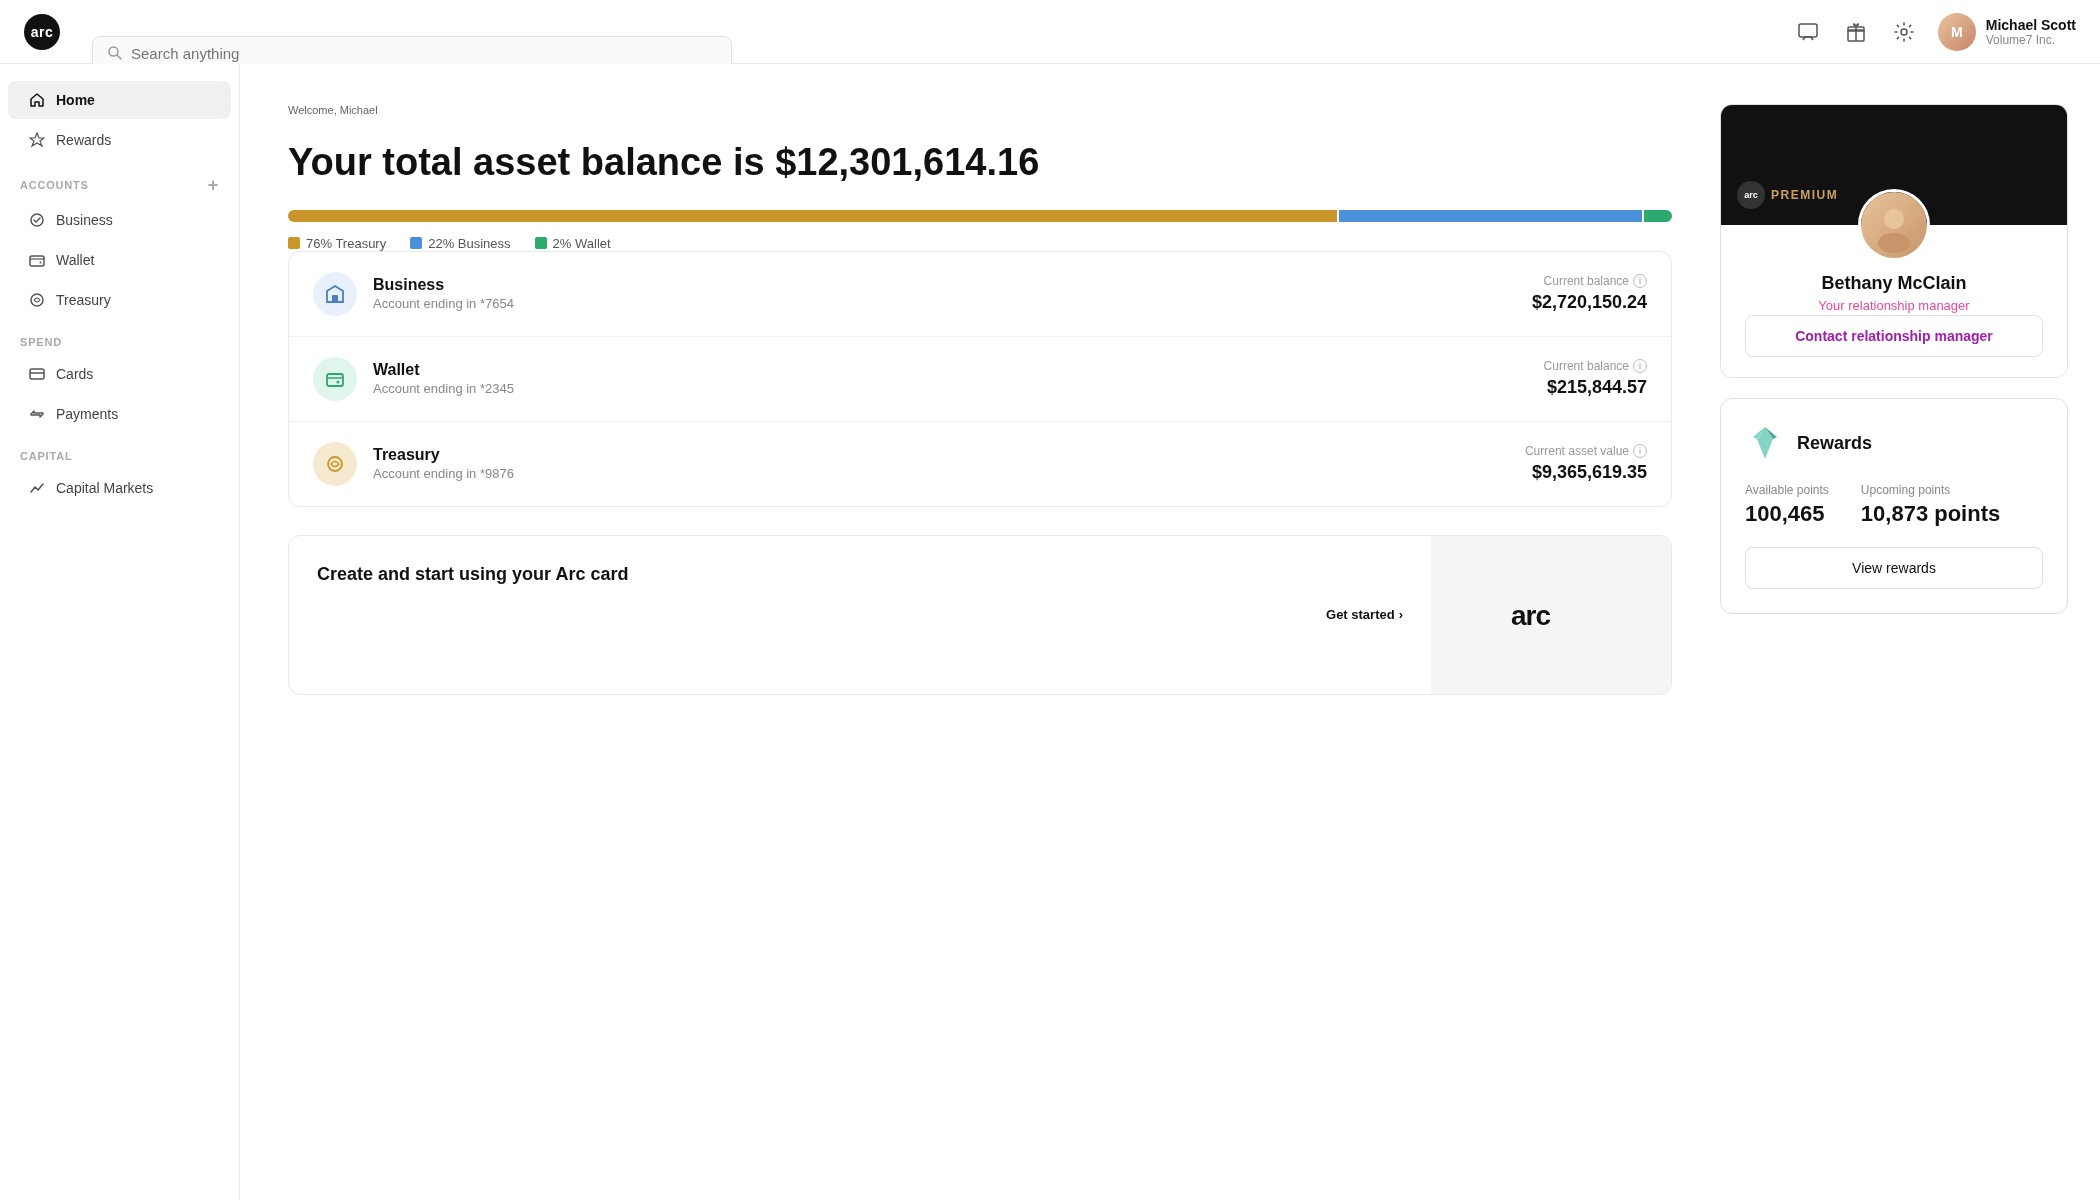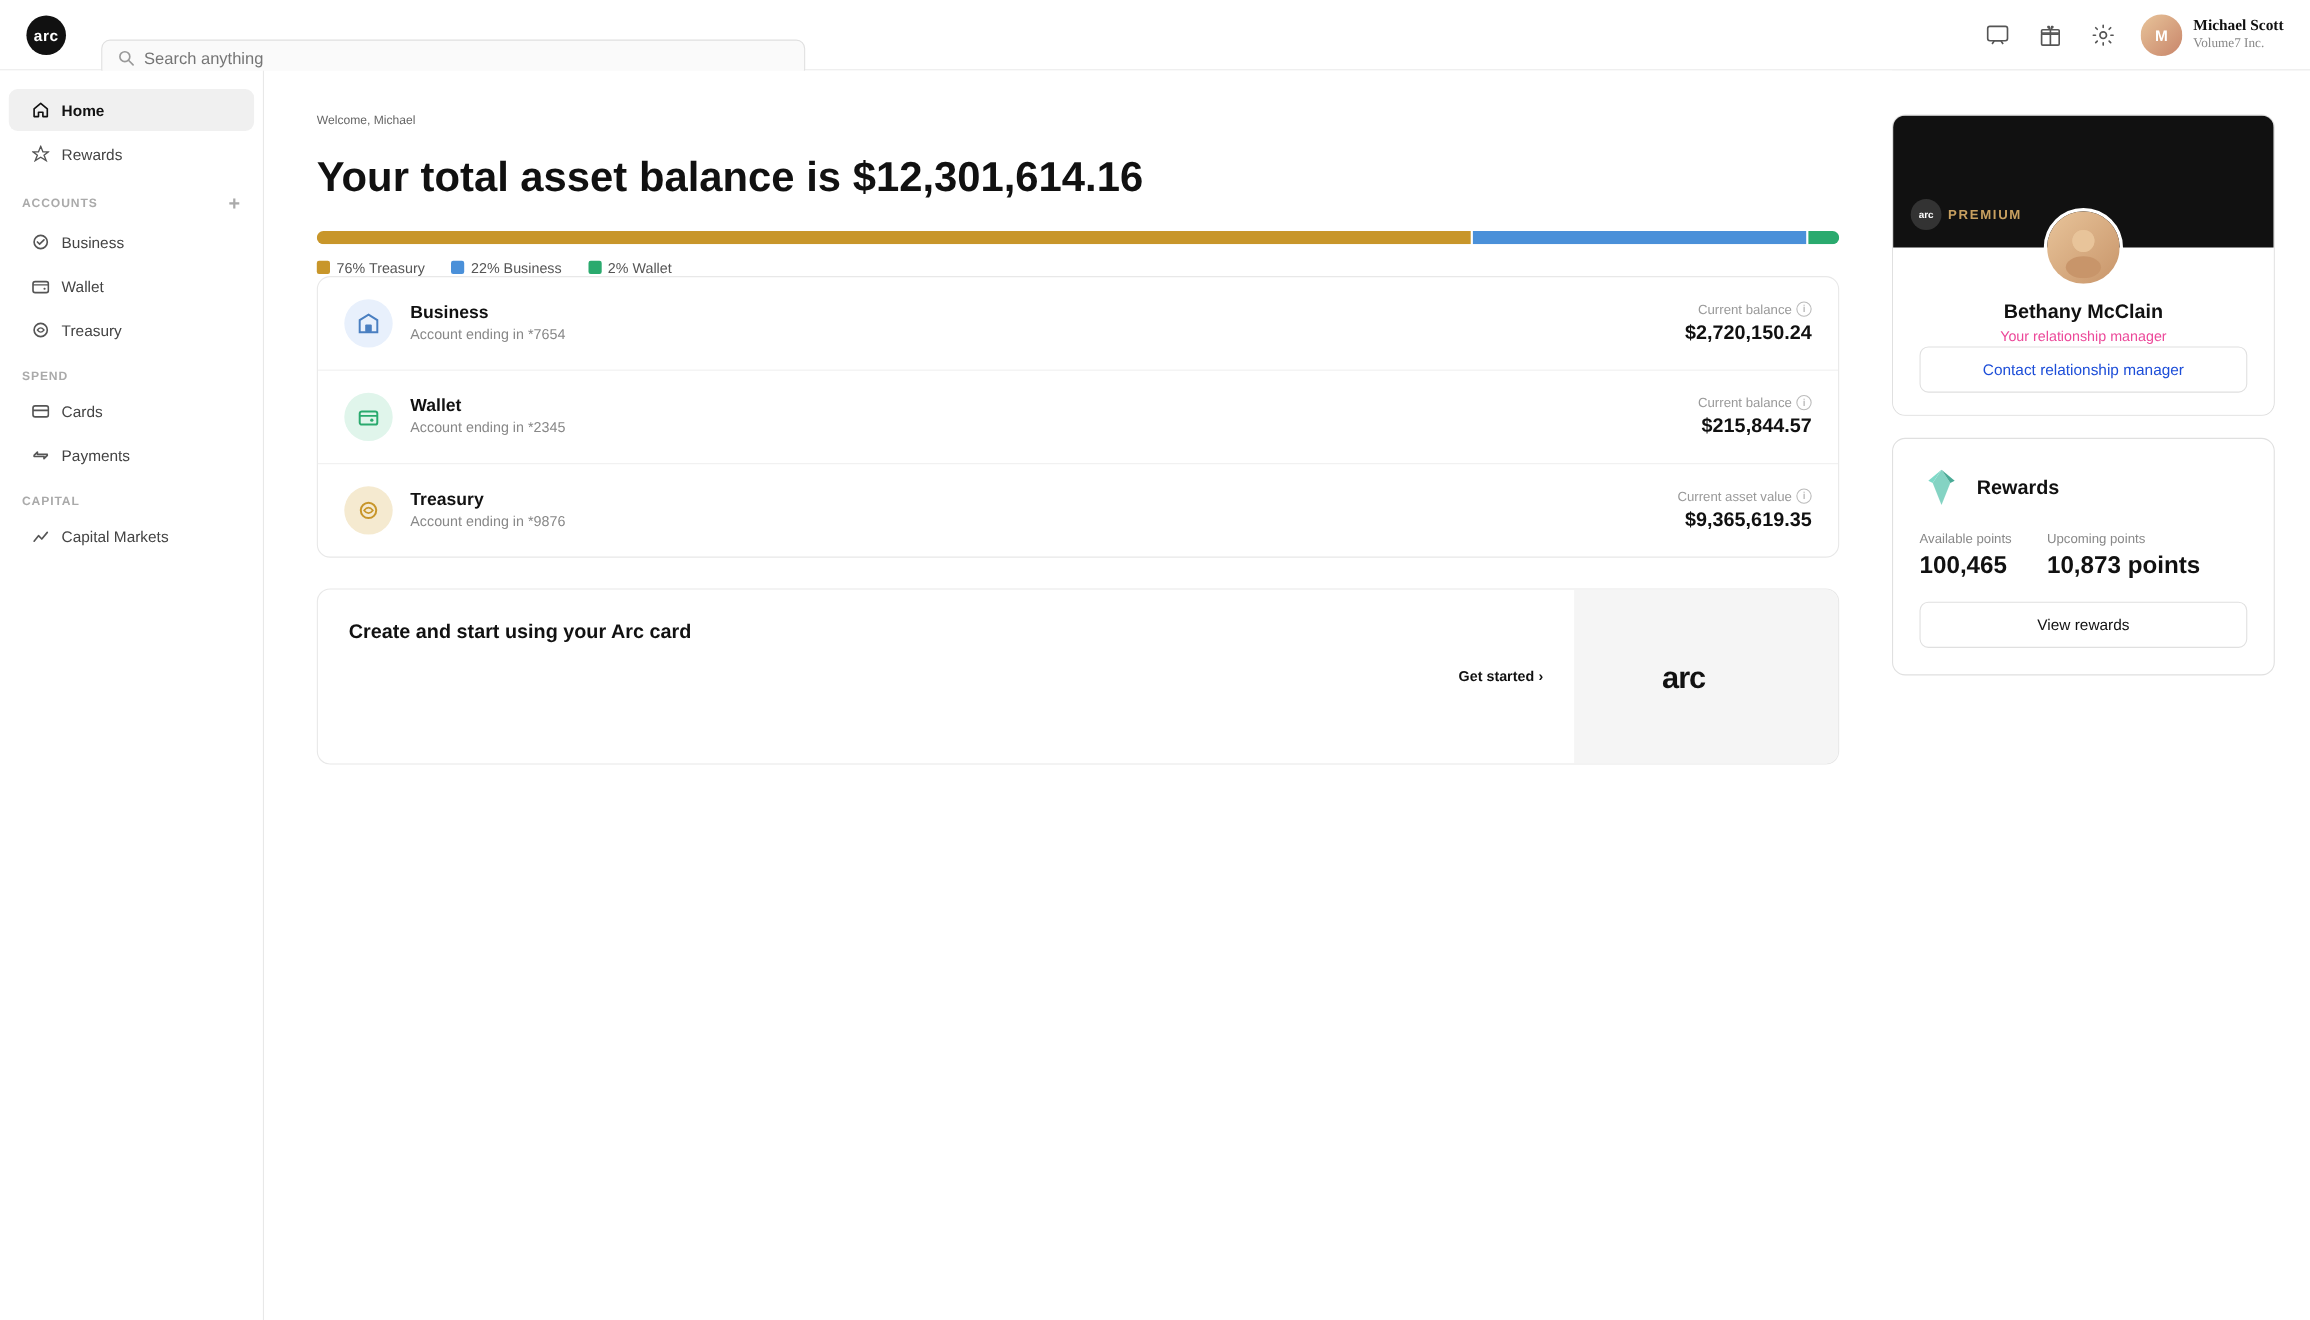--- a/index.html
+++ b/index.html
@@ -18,21 +18,21 @@
       border: 1px solid #e0e0e0; border-radius: 8px; padding: 8px 14px; gap: 8px;
       background: #fafafa;
       margin-top: 43px;
     }
     .search-icon-svg { color: #999; }
     .search-input { border: none; background: transparent; outline: none; font-size: 15px; color: #555; width: 100%; }
     .topnav-right { margin-left: auto; display: flex; align-items: center; gap: 20px; }
     .topnav-icon { width: 28px; height: 28px; display: flex; align-items: center; justify-content: center; cursor: pointer; color: #555; }
     .user-info { display: flex; align-items: center; gap: 10px; cursor: pointer; }
     .avatar { width: 38px; height: 38px; border-radius: 50%; background: #c8a882; display: flex; align-items: center; justify-content: center; overflow: hidden; }
-    .user-details { display: flex; flex-direction: column; font-family: Liberation Serif, serif; }
+    .user-details { display: flex; flex-direction: column; }
     .user-name { font-size: 14px; font-weight: 600; color: #111; }
     .user-company { font-size: 12px; color: #888; }
 
     
     .layout { display: flex; flex: 1; overflow: hidden; }
 
     
     .sidebar {
       width: 240px; background: #fff; border-right: 1px solid #e8e8e8;
       padding: 16px 0; display: flex; flex-direction: column; flex-shrink: 0; overflow-y: auto;
@@ -116,21 +116,21 @@
     }
     .rm-avatar-placeholder {
       width: 100%; height: 100%; background: linear-gradient(135deg, #e8c49a, #c8956a);
       display: flex; align-items: center; justify-content: center; font-size: 24px; color: #fff;
     }
     .premium-body { background: #fff; padding: 48px 24px 20px; text-align: center; }
     .rm-name { font-size: 18px; font-weight: 700; color: #111; margin-bottom: 4px; }
     .rm-title { font-size: 13px; color: #ec4899; margin-bottom: 2px; }
     .contact-btn {
       width: 100%; padding: 12px; border: 1px solid #e0e0e0; border-radius: 8px;
-      background: #fff; font-size: 14px; font-weight: 400; color: #1d4ed8; cursor: pointer;
+      background: #fff; font-size: 14px; font-weight: 700; color: #a21caf; cursor: pointer;
     }
 
     
     .rewards-card { border: 1px solid #e0e0e0; border-radius: 12px; padding: 24px; }
     .rewards-header { display: flex; align-items: center; gap: 12px; margin-bottom: 20px; }
     .rewards-icon { width: 40px; height: 40px; }
     .rewards-title { font-size: 18px; font-weight: 700; color: #111; }
     .rewards-points-row { display: flex; gap: 32px; margin-bottom: 20px; }
     .rewards-points-group { }
     .points-label { font-size: 12px; color: #888; margin-bottom: 4px; }

